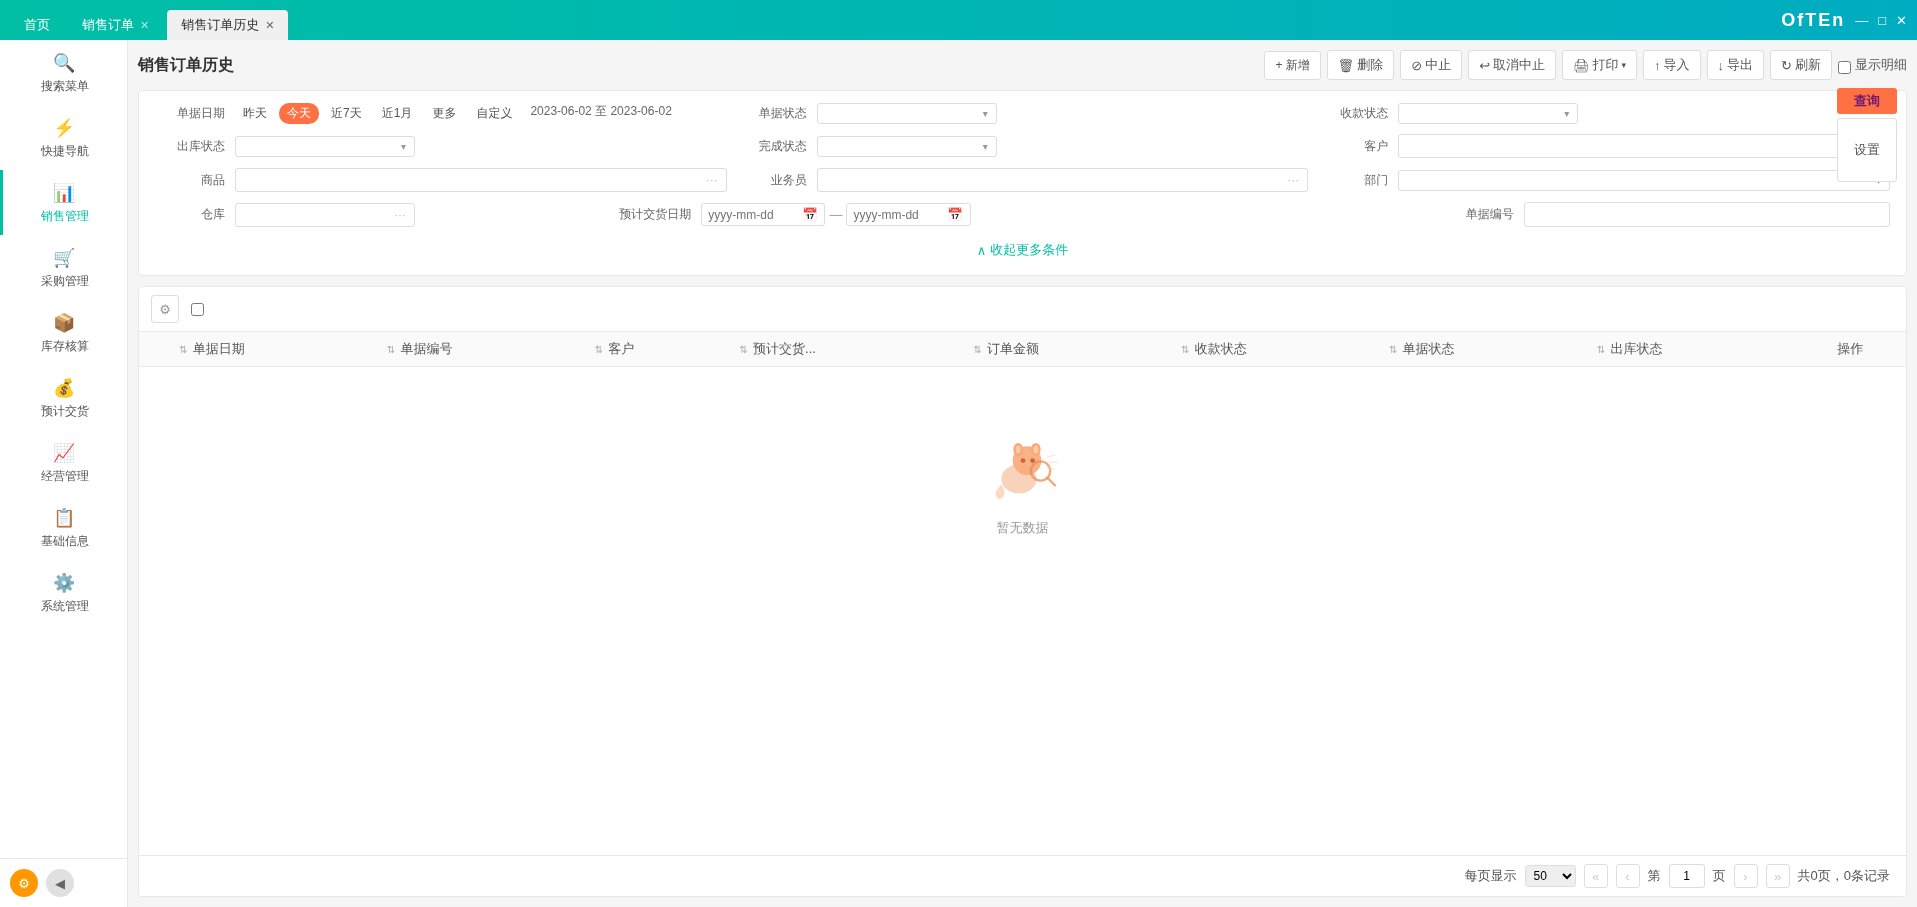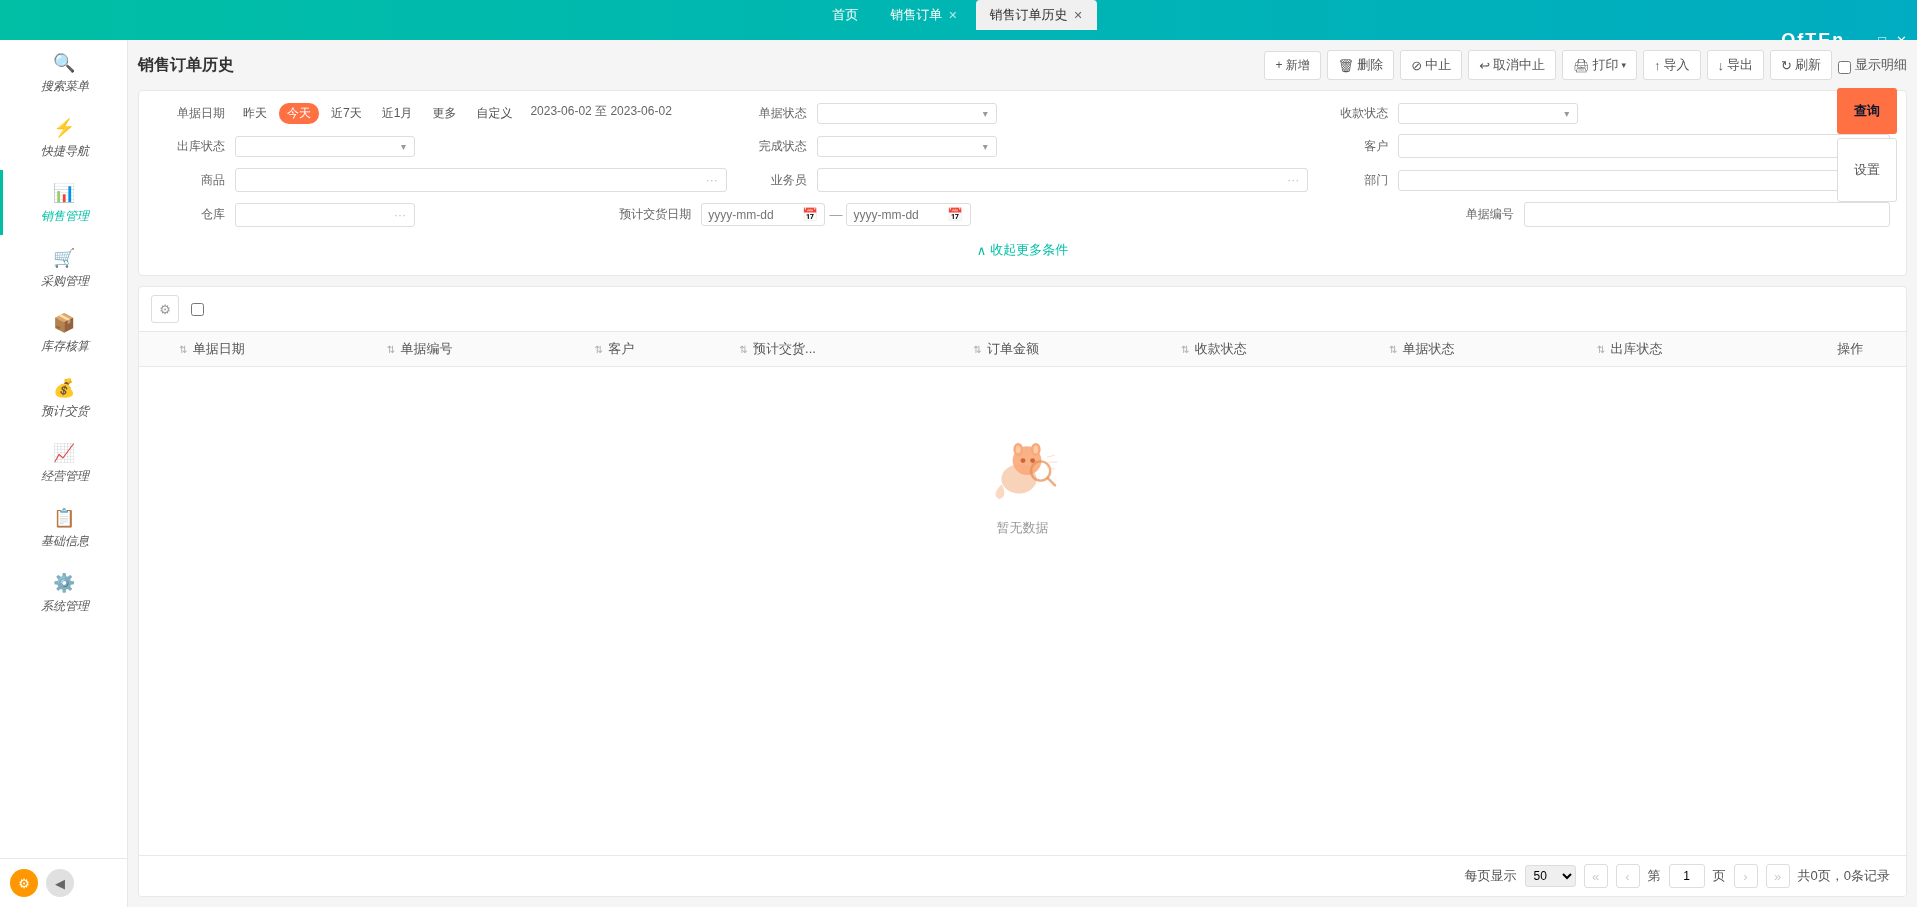--- a/index.html
+++ b/index.html
@@ -7,21 +7,20 @@
 
     
     .top-bar {
       height: 40px;
       background: linear-gradient(90deg, #00bfa5 0%, #00acc1 100%);
       display: flex;
       align-items: center;
       padding: 0 10px;
       color: white;
       flex-shrink: 0;
-      flex-direction: column;
     }
     .tab-item {
       display: flex;
       align-items: center;
       padding: 0 14px;
       height: 30px;
       border-radius: 4px 4px 0 0;
       cursor: pointer;
       font-size: 13px;
       color: white;
@@ -74,21 +73,21 @@
       flex-direction: column;
       align-items: center;
       padding: 12px 0 10px;
       cursor: pointer;
       color: #555;
       border-left: 3px solid transparent;
       transition: all 0.2s;
     }
     .sidebar-item.active { color: #00bfa5; border-left: 3px solid #00bfa5; }
     .sidebar-item .icon { font-size: 18px; margin-bottom: 4px; }
-    .sidebar-item .label { font-size: 12px; font-style: italic; }
+    .sidebar-item .label { font-size: 12px; }
     .sidebar-bottom {
       margin-top: auto;
       display: flex;
       padding: 10px;
       gap: 8px;
       border-top: 1px solid #e8e8e8;
     }
     .sidebar-bottom-icon {
       width: 28px; height: 28px;
       background: #ff9800;
@@ -668,23 +667,23 @@
 <style>
   .query-btn-area {
     position: absolute;
     right: 20px;
     top: 88px;
     display: flex;
     flex-direction: column;
     gap: 4px;
   }
   .query-btn {
-    padding: 14px 16px;
+    padding: 4px 16px;
     background: #ff7043;
-    color: #0f172a;
+    color: #701a75;
     border: none;
     border-radius: 3px;
     cursor: pointer;
     font-size: 13px;
     font-weight: bold;
   }
   .query-settings-btn {
     padding: 22px 16px;
     background: white;
     color: #555;

